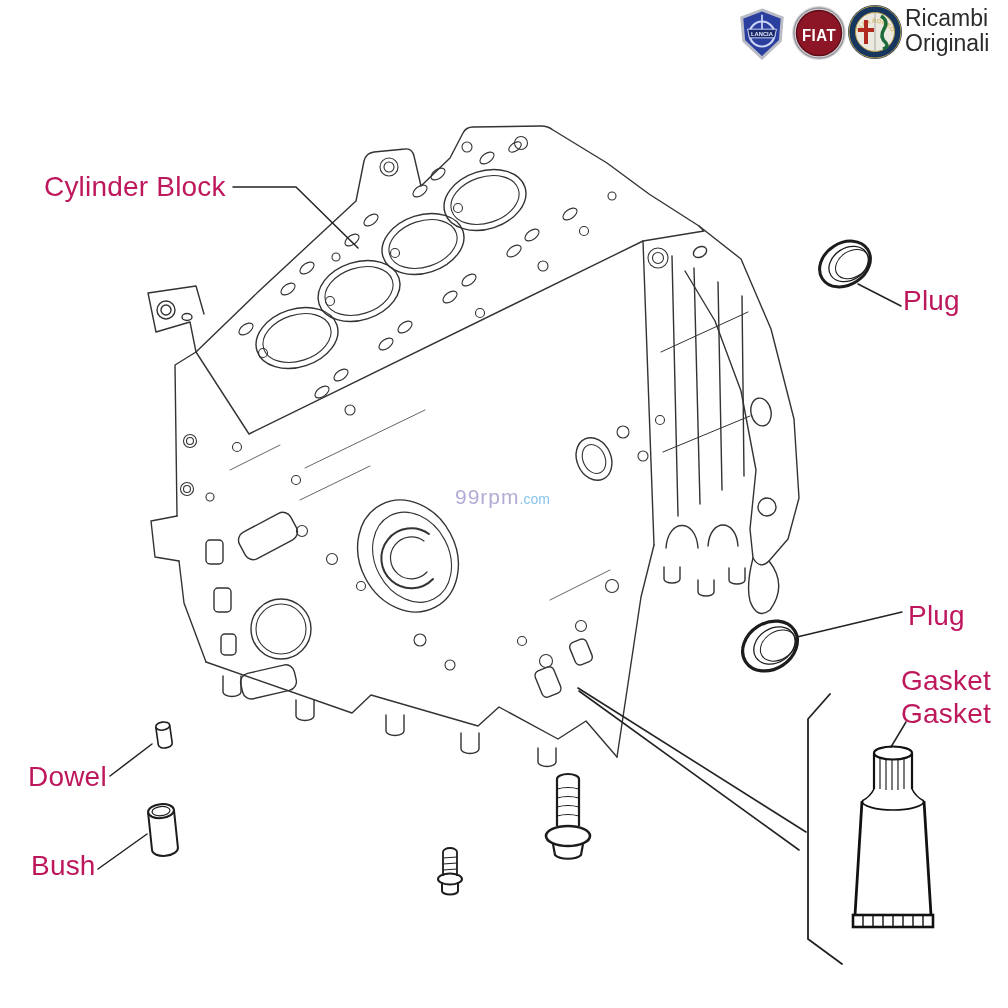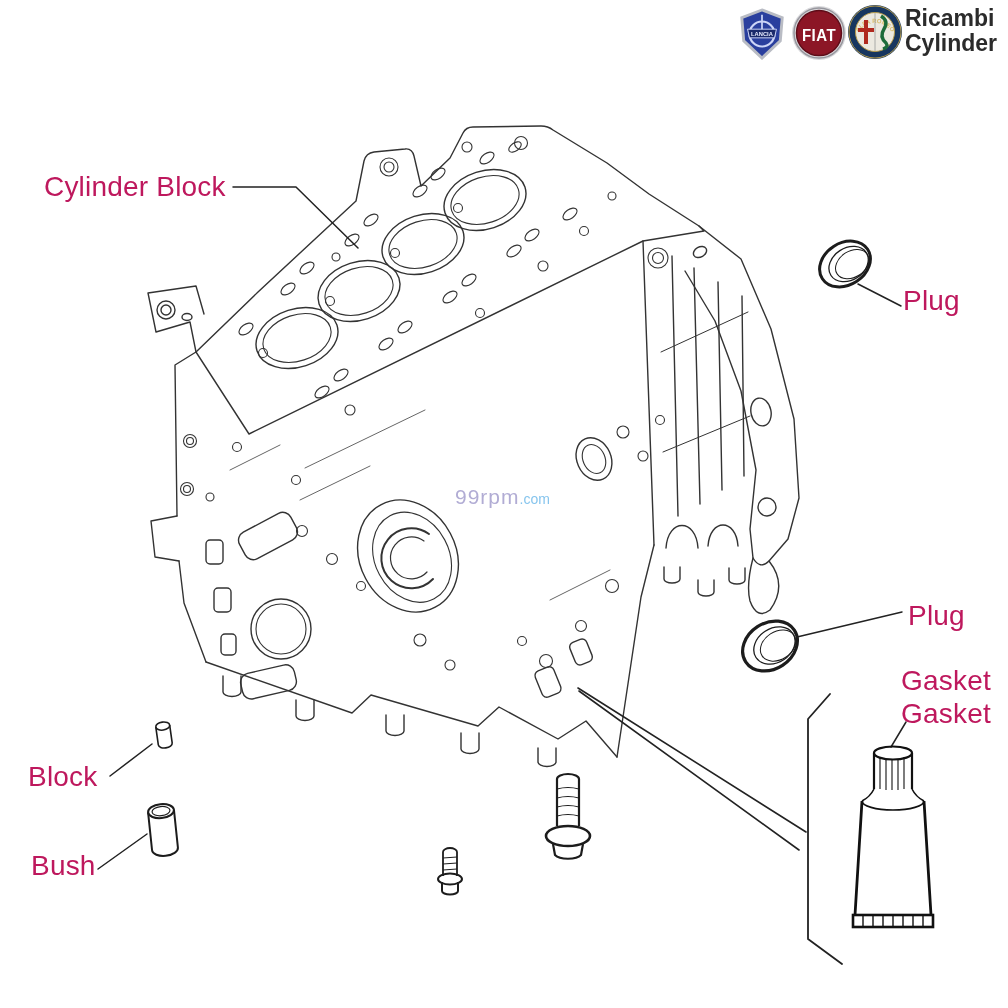--- a/index.html
+++ b/index.html
@@ -7,21 +7,21 @@
     width:1008px; height:1008px; position:relative; overflow:hidden;
     background:#ffffff; font-family:"Liberation Sans", sans-serif;
   }
   svg.canvas { position:absolute; left:0; top:0; }
   .part-label {
     position:absolute; color:#be185d; font-size:28px; line-height:33px;
     white-space:nowrap; letter-spacing:0.2px;
   }
   .brand-text {
     position:absolute; left:905px; top:6px; color:#2b2b2b;
-    font-size:23px; font-weight:bold; line-height:25px;
+    font-size:23px; font-weight:normal; line-height:25px;
   }
   .logo { position:absolute; }
   .watermark { position:absolute; left:455px; top:485px; font-weight:normal; white-space:nowrap; }
   .wm-main  { font-size:21px; color:rgba(163,158,204,0.85); letter-spacing:1px; }
   .wm-suffix{ font-size:14px; color:rgba(120,190,235,0.9); }
 </style>
 </head>
 <body>
 
 <svg class="canvas" width="1008" height="1008" viewBox="0 0 1008 1008">
@@ -263,21 +263,21 @@
   </g>
 </svg>
 
 <div class="part-label" style="left:44px; top:170px;">Cylinder Block</div>
 <div class="part-label" style="left:903px; top:284px;">Plug</div>
 <div class="part-label" style="left:908px; top:599px;">Plug</div>
 <div class="part-label" style="left:901px; top:664px;">
   <div>Gasket</div>
   <div>Gasket</div>
 </div>
-<div class="part-label" style="left:28px; top:760px;">Block</div>
+<div class="part-label" style="left:28px; top:760px;">Dowel</div>
 <div class="part-label" style="left:31px; top:849px;text-align:right;">Bush</div>
 
 <div class="watermark">
   <span class="wm-main">99rpm</span><span class="wm-suffix">.com</span>
 </div>
 
 <svg class="logo" style="left:737px; top:8px;" width="50" height="52" viewBox="0 0 50 54">
   <path d="M25,2 L46,10 L44,34 L25,52 L6,34 L4,10 Z" fill="#2a3f9e" stroke="#b9bcc4" stroke-width="3"></path>
   <circle cx="25" cy="27" r="13" fill="none" stroke="#cdd5f7" stroke-width="2.2"></circle>
   <path d="M25,7 L25,27" stroke="#cdd5f7" stroke-width="1.8"></path>
@@ -302,14 +302,14 @@
   <text font-size="6" fill="#d8bd6a" font-family="Liberation Sans, sans-serif" font-weight="bold">
     <textPath href="#alfaArc" startOffset="50%" text-anchor="middle">ALFA ROMEO</textPath>
   </text>
   <path d="M28,11 L28,49" stroke="#9a9a9a" stroke-width="0.8"></path>
   <path d="M19,18 L19,42 M11,28 L27,28" stroke="#b02a1f" stroke-width="4"></path>
   <path d="M34,14 Q42,19 37,27 Q32,35 39,41 Q42,45 36,47" stroke="#1d6b3a" stroke-width="3.4" fill="none"></path>
 </svg>
 
 <div class="brand-text">
   <div>Ricambi</div>
-  <div>Cylinder</div>
+  <div>Originali</div>
 </div>
 
 </body></html>

